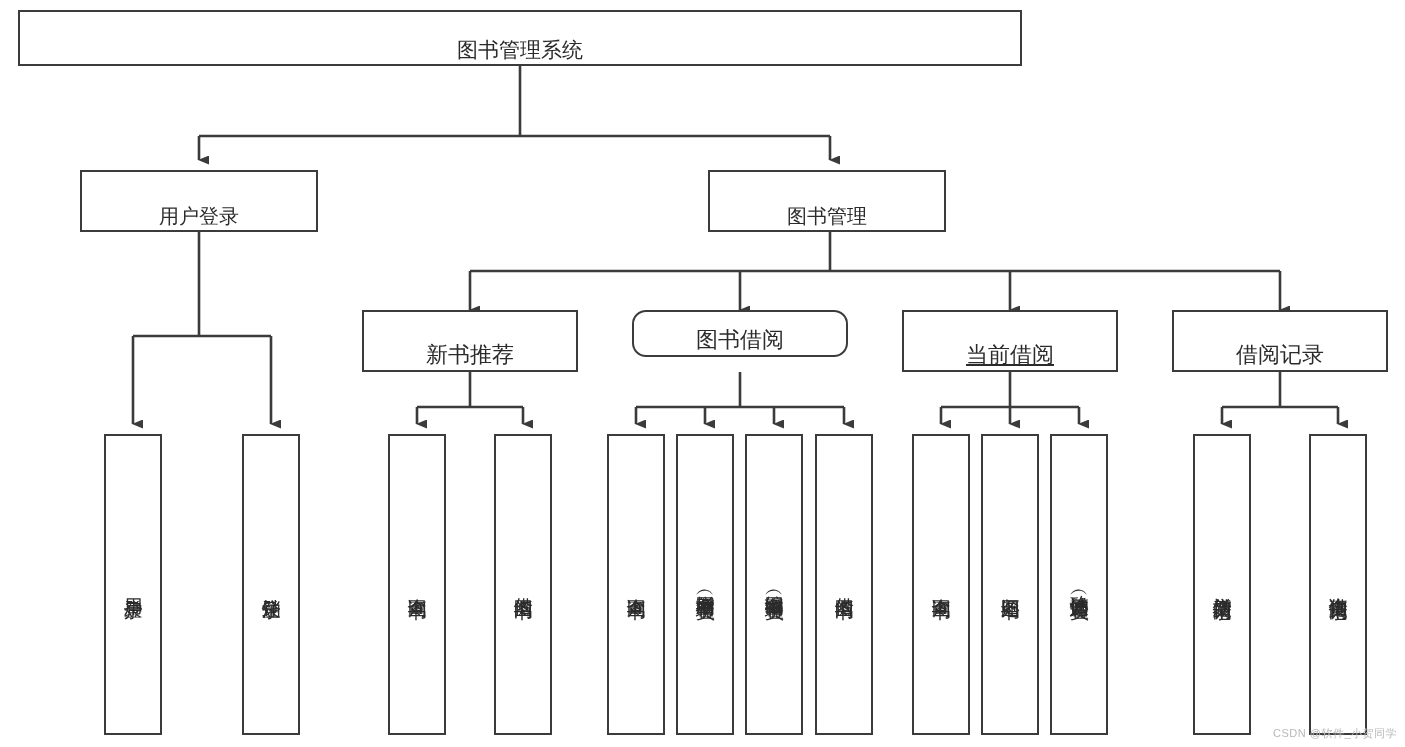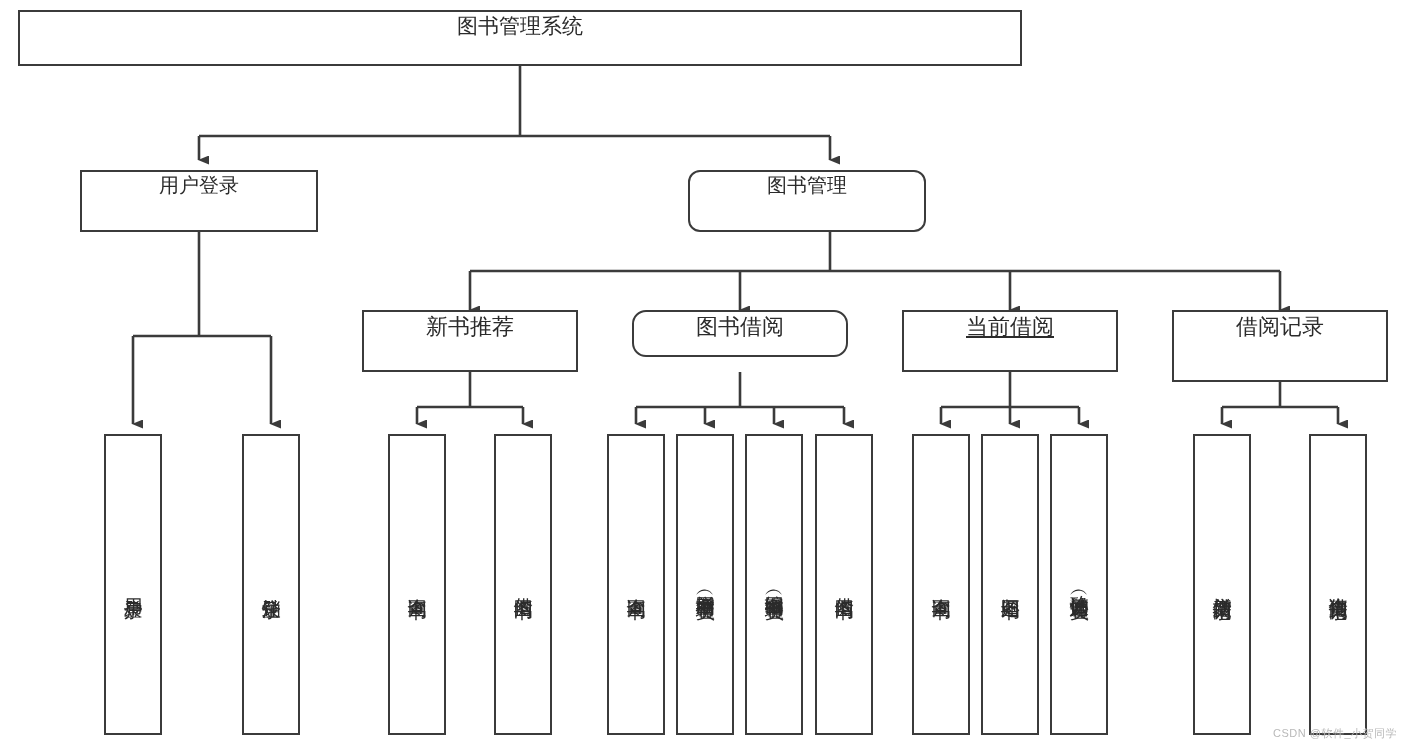--- a/index.html
+++ b/index.html
@@ -25,21 +25,21 @@
     width: 1405px;
     height: 747px;
     pointer-events: none;
   }
   .node {
     position: absolute;
     box-sizing: border-box;
     background: #ffffff;
     border: 2px solid #3b3b3b;
     display: flex;
-    align-items: flex-start;
+    align-items: flex-end;
     justify-content: center;
     text-align: center;
     color: #2b2b2b;
   }
   .node.root {
     font-size: 21px;
   }
   .node.lvl2 {
     font-size: 20px;
   }
@@ -127,34 +127,34 @@
     </g>
   </svg>
 
   <div class="node root" style="left:18px; top:10px; width:1004px; height:56px;">
     <span>图书管理系统</span>
   </div>
 
   <div class="node lvl2" style="left:80px; top:170px; width:238px; height:62px;">
     <span>用户登录</span>
   </div>
-  <div class="node lvl2" style="left:688px; top:170px; width:238px; height:62px;border-radius:12px;">
+  <div class="node lvl2" style="left:708px; top:170px; width:238px; height:62px;">
     <span>图书管理</span>
   </div>
 
   <div class="node lvl3" style="left:362px; top:310px; width:216px; height:62px;">
     <span>新书推荐</span>
   </div>
   <div class="node lvl3" style="left:632px; top:310px; width:216px; height:47px;border-radius:14px;">
     <span>图书借阅</span>
   </div>
   <div class="node lvl3" style="left:902px; top:310px; width:216px; height:62px;text-decoration:underline;">
     <span>当前借阅</span>
   </div>
-  <div class="node lvl3" style="left:1172px; top:310px; width:216px; height:72px;">
+  <div class="node lvl3" style="left:1172px; top:310px; width:216px; height:62px;">
     <span>借阅记录</span>
   </div>
 
   <div class="node leaf" style="left:104px; top:434px; width:58px; height:301px;">
     <span class="vtext">用户登录</span>
   </div>
   <div class="node leaf" style="left:242px; top:434px; width:58px; height:301px;">
     <span class="vtext">注销登录</span>
   </div>
 

